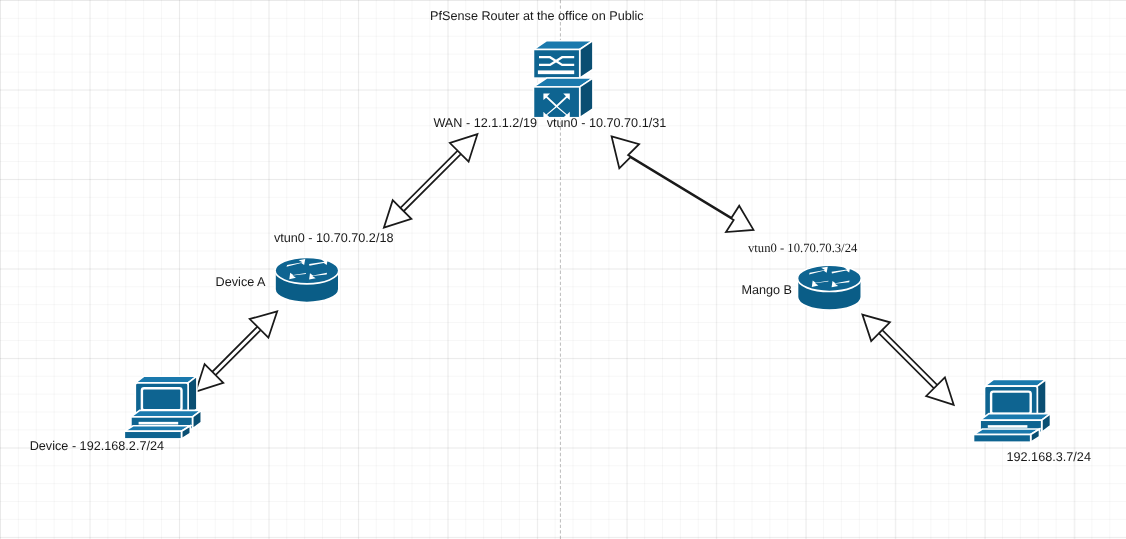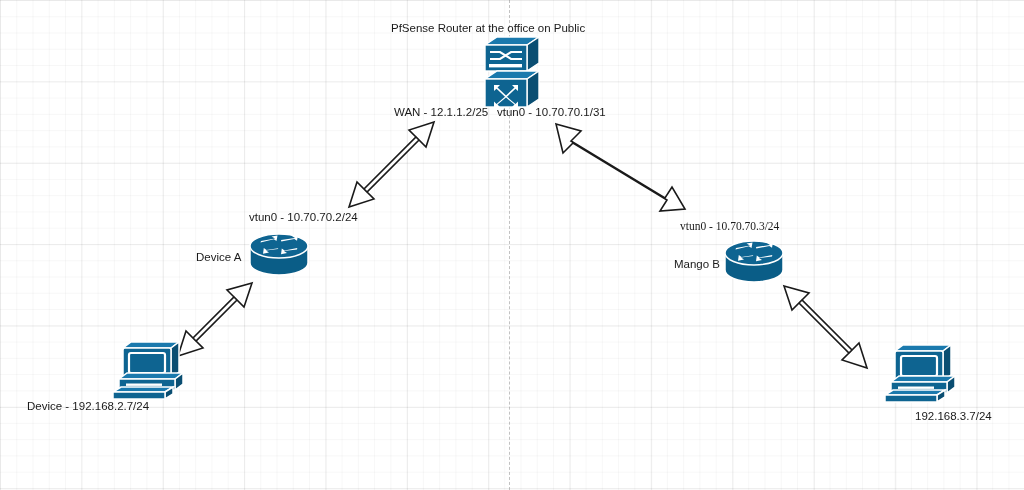--- a/index.html
+++ b/index.html
@@ -113,21 +113,21 @@
                L 859 343
                L 867 368
                L 842 360
                L 852 350
                L 802 300
                L 792 310
                Z" fill="#ffffff" stroke="#1a1a1a" stroke-width="1.6" stroke-linejoin="miter"></path>
     </g>
   </svg>
 
-  <div class="lbl" style="left:391px; top:22px;">PfSense Router at the office on Public</div>
+  <div class="lbl" style="left:391px; top:9px;">PfSense Router at the office on Public</div>
 
   <div class="node" style="left:481px; top:33px;">
     <svg width="62" height="78" viewBox="0 0 62 78" xmlns="http://www.w3.org/2000/svg">
 
       <polygon points="4,12 46,12 58,4 16,4" fill="#1a79ad" stroke="#ffffff" stroke-width="1.4"></polygon>
       <polygon points="46,12 58,4 58,30 46,38" fill="#0a4e72" stroke="#ffffff" stroke-width="1.4"></polygon>
       <rect x="4" y="12" width="42" height="26" fill="#0e6491" stroke="#ffffff" stroke-width="1.4"></rect>
 
       <path d="M 9 19 L 19 19 L 30 26 L 41 26" fill="none" stroke="#ffffff" stroke-width="2.1"></path>
       <path d="M 9 26 L 19 26 L 30 19 L 41 19" fill="none" stroke="#ffffff" stroke-width="2.1"></path>
@@ -137,25 +137,25 @@
       <polygon points="46,46 58,38 58,66 46,74" fill="#0a4e72" stroke="#ffffff" stroke-width="1.4"></polygon>
       <rect x="4" y="46" width="42" height="28" fill="#0e6491" stroke="#ffffff" stroke-width="1.4"></rect>
 
       <g fill="#ffffff">
         <path d="M 13 52 L 19 52 L 16.5 54.5 L 25 62.5 L 33.5 54.5 L 31 52 L 37 52 L 37 58 L 34.5 55.8 L 26 63.8 L 34.5 71 L 37 68.6 L 37 74 L 31 74 L 33.5 71.6 L 25 64.6 L 16.5 71.6 L 19 74 L 13 74 L 13 68.6 L 15.5 71 L 24 63.8 L 15.5 55.8 L 13 58 Z"></path>
       </g>
       <path d="M 13 50.5 L 37 50.5 M 13 73.5 L 37 73.5" stroke="#ffffff" stroke-width="0"></path>
     </svg>
   </div>
 
-  <div class="lbl" style="left:394px; top:106px;">WAN - 12.1.1.2/25</div>
+  <div class="lbl" style="left:394px; top:106px;">WAN - 12.1.1.2/19</div>
 
   <div class="lbl" style="left:497px; top:106px;">vtun0 - 10.70.70.1/31</div>
 
-  <div class="lbl" style="left:249px; top:211px;">vtun0 - 10.70.70.2/24</div>
+  <div class="lbl" style="left:249px; top:211px;">vtun0 - 10.70.70.2/18</div>
 
   <div class="node" style="left:248px; top:231px;">
     <svg width="62" height="48" viewBox="0 0 62 48" xmlns="http://www.w3.org/2000/svg">
 
       <path d="M 2 15 L 2 32 A 29 12 0 0 0 60 32 L 60 15 Z" fill="#0a5d87" stroke="#ffffff" stroke-width="1.5"></path>
 
       <ellipse cx="31" cy="15" rx="29" ry="12" fill="#0e6491" stroke="#ffffff" stroke-width="1.5"></ellipse>
 
       <g fill="#ffffff">
         <path d="M 13 10 L 27 7.5 L 23.5 5.5 L 29.5 4.5 L 28.5 10 L 25.8 8.2 L 12.5 11.5 Z"></path>

